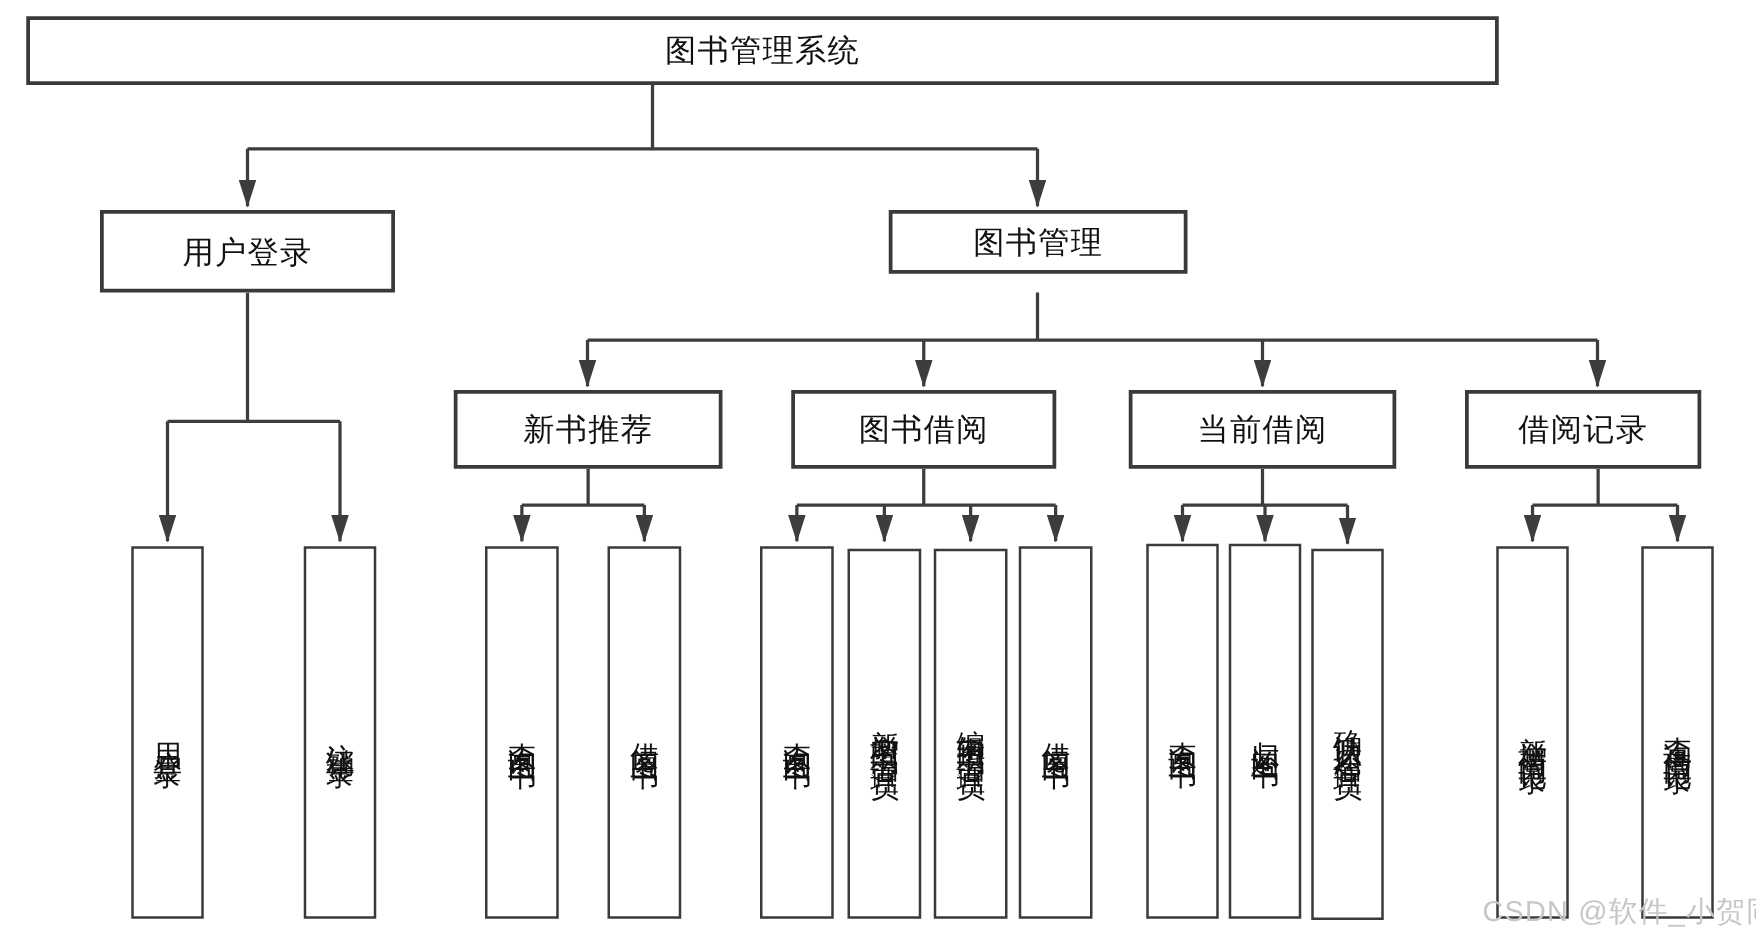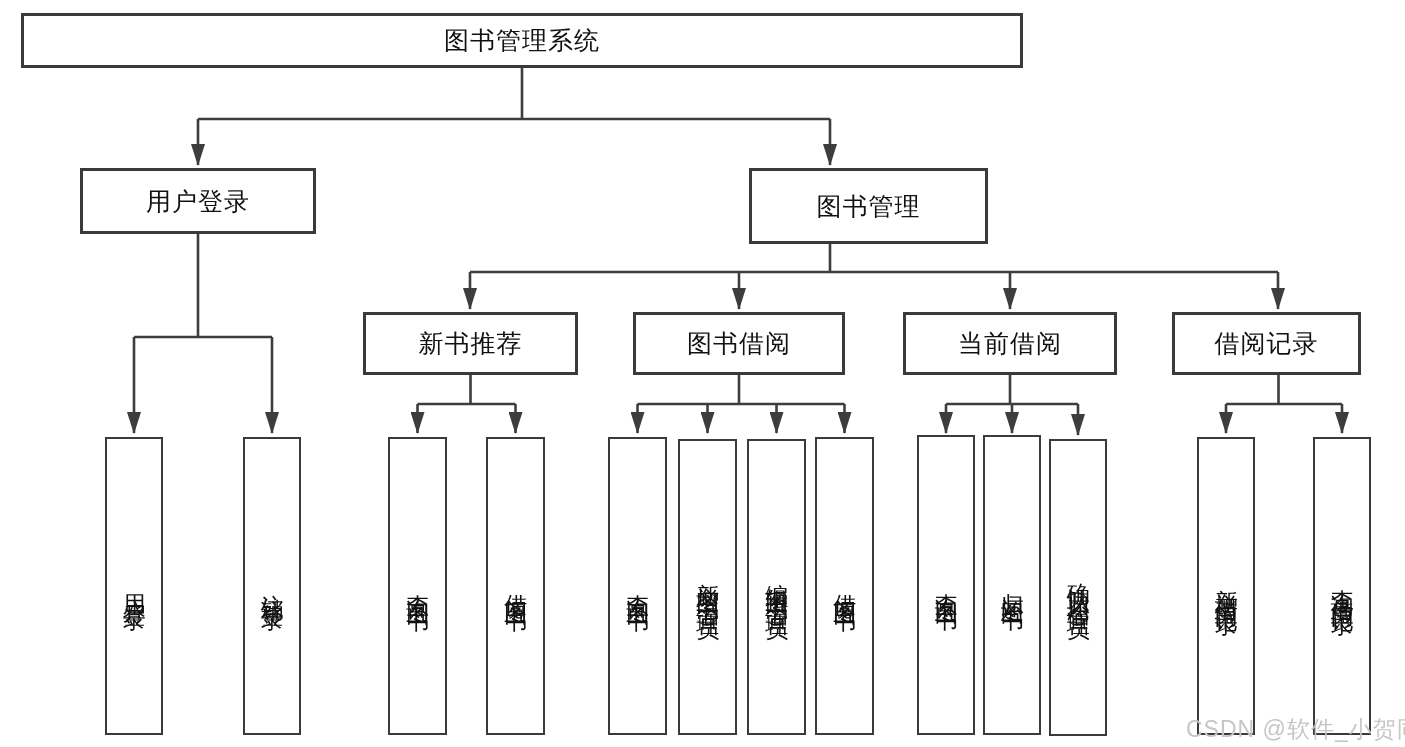--- a/index.html
+++ b/index.html
@@ -89,28 +89,28 @@
       <line x1="946" y1="404" x2="946" y2="433" marker-end="url(#arrow)"></line>
       <line x1="1012" y1="404" x2="1012" y2="433" marker-end="url(#arrow)"></line>
       <line x1="1078" y1="404" x2="1078" y2="435" marker-end="url(#arrow)"></line>
 
       <path d="M1278.5,375 V404 M1226,404 H1342"></path>
       <line x1="1226" y1="404" x2="1226" y2="433" marker-end="url(#arrow)"></line>
       <line x1="1342" y1="404" x2="1342" y2="433" marker-end="url(#arrow)"></line>
     </g>
   </svg>
 
-  <div class="box hbox" style="left:21px; top:13px; width:1002px; height:55px;">
+  <div class="box hbox" style="left:21px; top:13px; width:1178px; height:55px;">
     <span>图书管理系统</span>
   </div>
 
   <div class="box hbox" style="left:80px; top:168px; width:236px; height:66px;">
     <span>用户登录</span>
   </div>
-  <div class="box hbox" style="left:749px; top:168px; width:239px; height:76px;">
+  <div class="box hbox" style="left:711px; top:168px; width:239px; height:51px;">
     <span>图书管理</span>
   </div>
 
   <div class="box hbox" style="left:363px; top:312px; width:215px; height:63px;">
     <span>新书推荐</span>
   </div>
   <div class="box hbox" style="left:633px; top:312px; width:212px; height:63px;">
     <span>图书借阅</span>
   </div>
   <div class="box hbox" style="left:903px; top:312px; width:214px; height:63px;">

